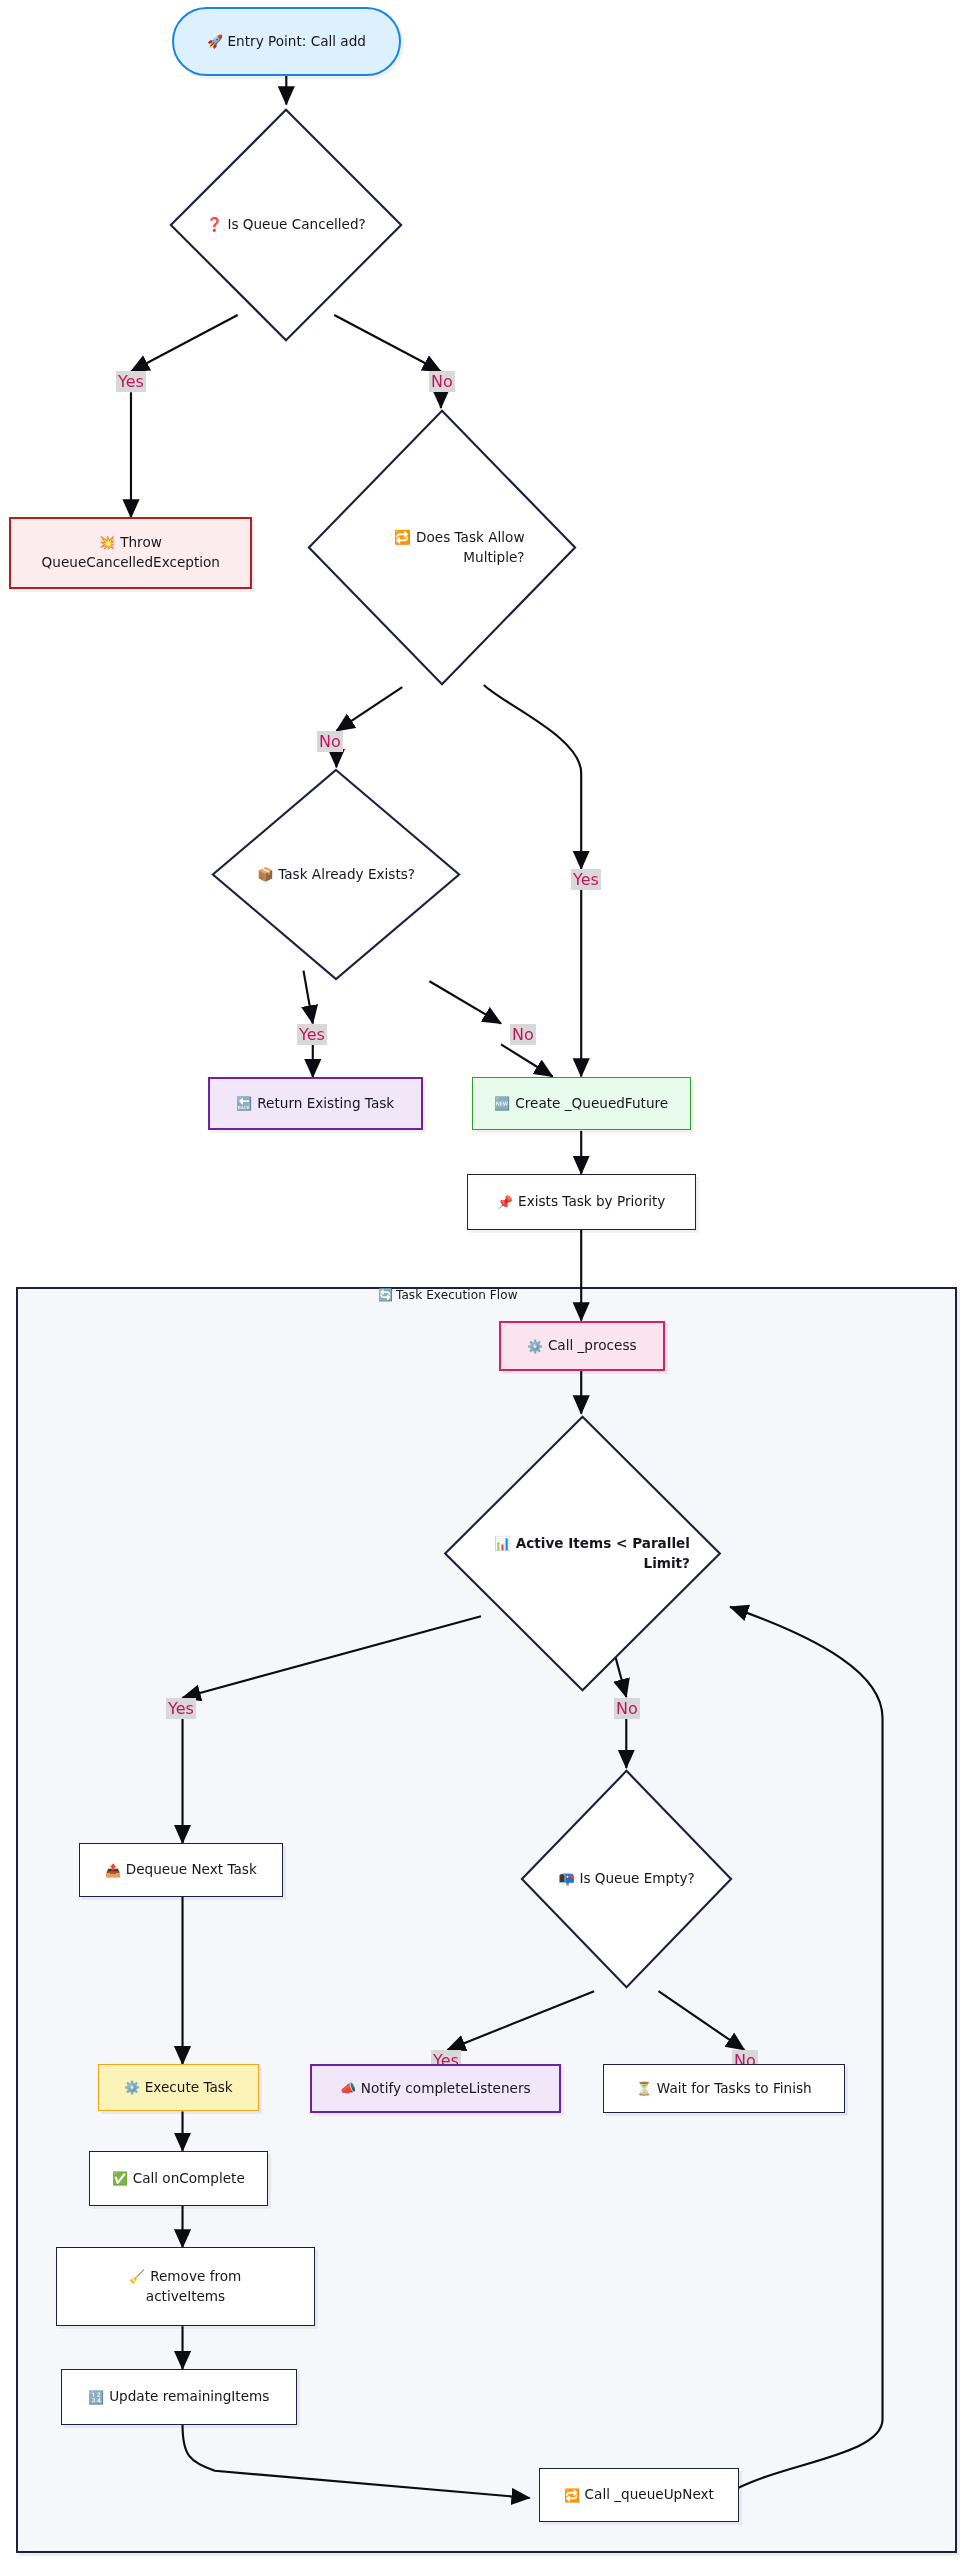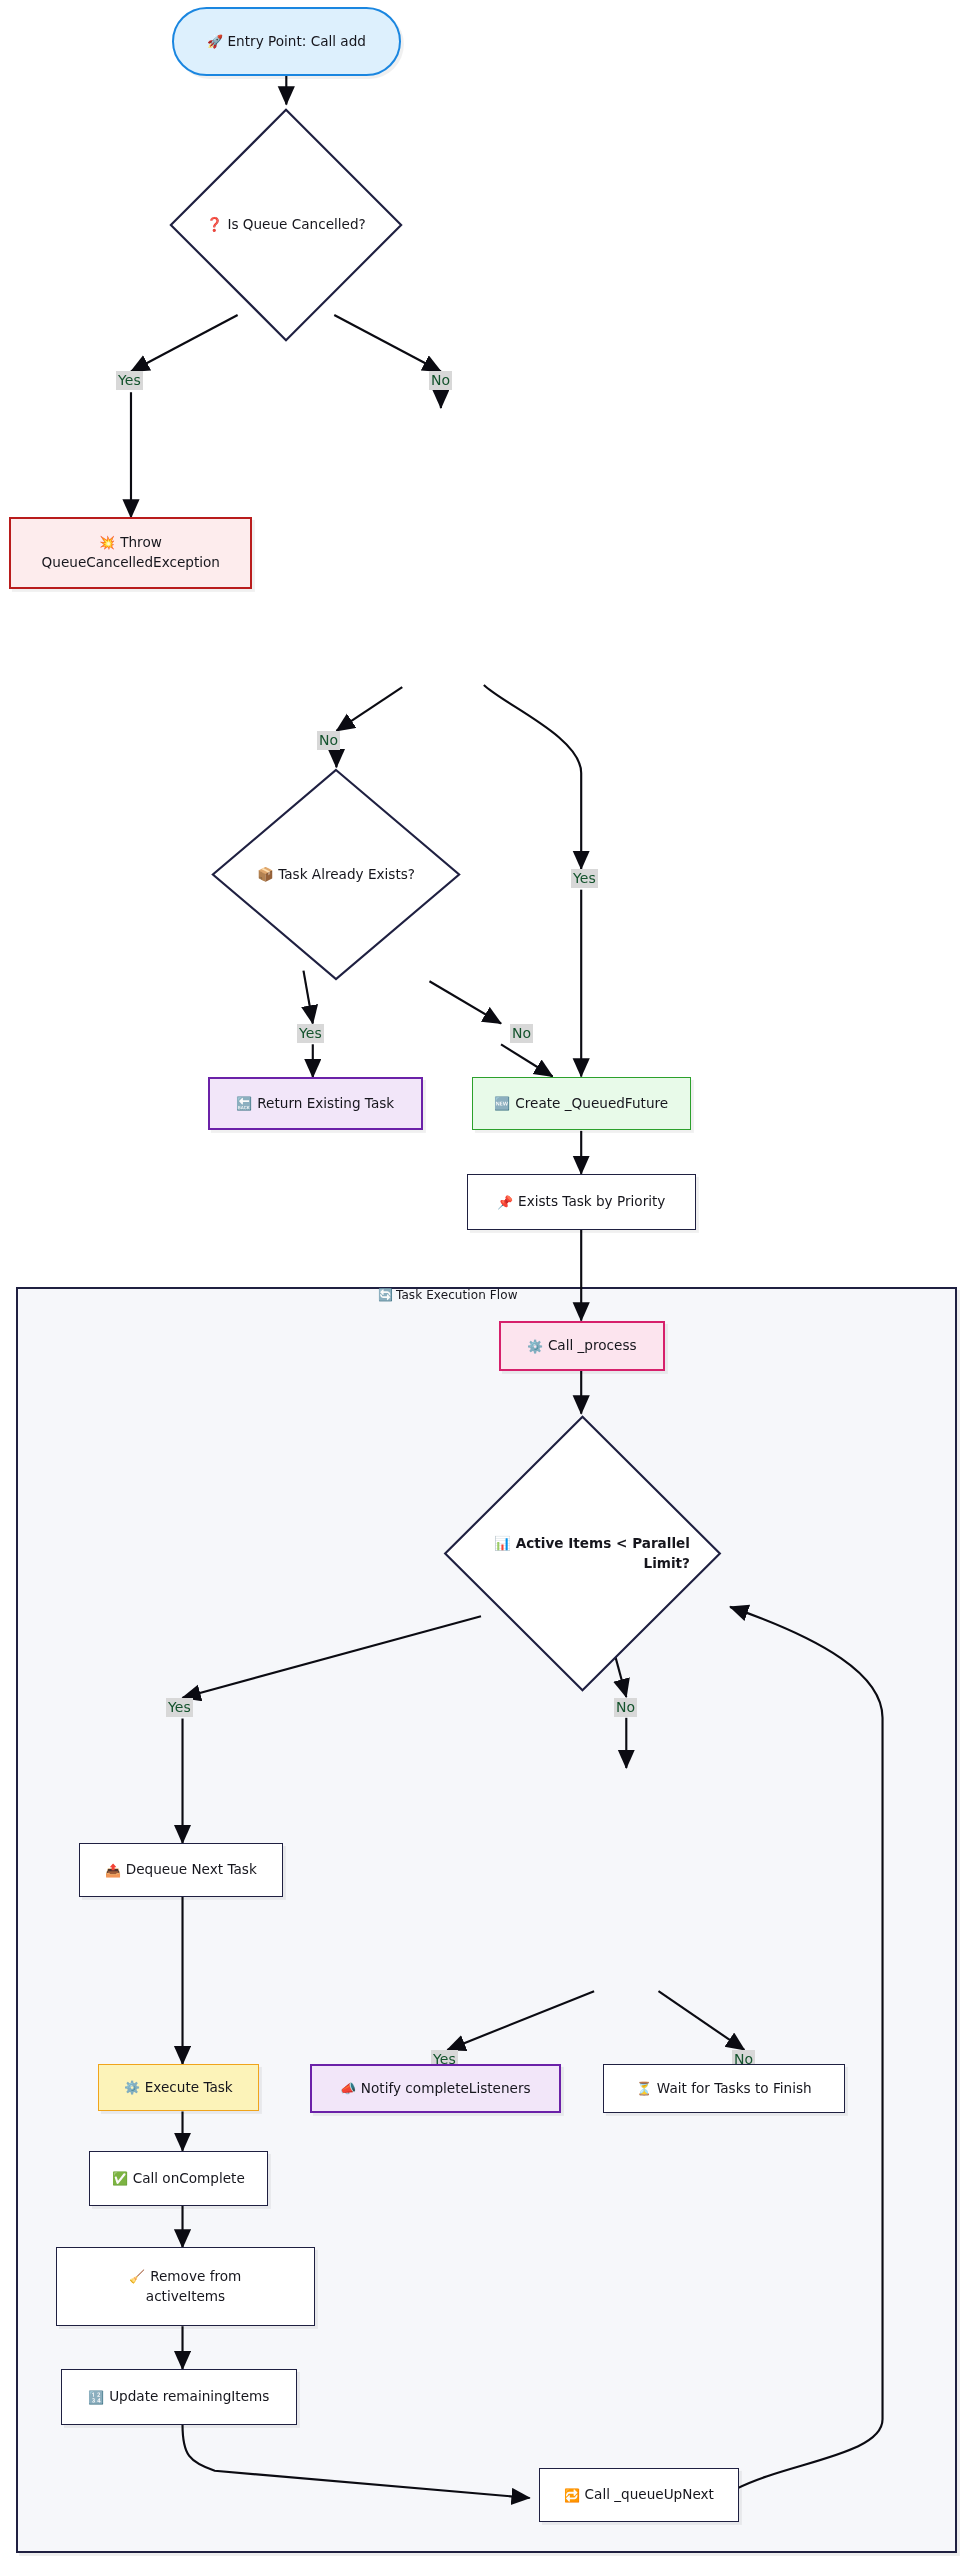--- a/index.html
+++ b/index.html
@@ -114,22 +114,22 @@
     line-height: 1.45;
     color: #16161d;
     text-align: right;
     white-space: nowrap;
   }
   .diamond .dlabel.wrap { white-space: normal; }
   .diamond .ic { margin-right: 4.3px; }
 
   .edge-label {
     position: absolute;
-    font-size: 14px;
-    color: #14532d;
+    font-size: 16px;
+    color: #be185d;
     background: #d8d8d8;
     padding: 0.7px 2.1px;
     line-height: 1.25;
     white-space: nowrap;
   }
 </style>
 </head>
 <body>
 
 <div id="stage">
@@ -216,20 +216,28 @@
   <div class="edge-label" style="left:116px;top:371px;">Yes</div>
   <div class="edge-label" style="left:429px;top:371px;">No</div>
 
   <div class="node err wrap" style="left:9.3px;top:517px;width:243px;height:72px;flex-direction:column;">
     <div>
       <span class="ic">💥</span><span>Throw</span>
     </div>
     <div>QueueCancelledException</div>
   </div>
 
+  <div class="diamond" style="left:306px;top:408px;width:272px;height:279px;">
+    <svg class="dshape" viewBox="0 0 380 390">
+      <polygon points="190,4 376,195 190,386 4,195" fill="#ffffff" stroke="#1f2041" stroke-width="3"></polygon>
+    </svg>
+    <div class="dlabel wrap" style="width:165px;">
+      <span class="ic">🔁</span><span>Does Task Allow</span><br><span>Multiple?</span>
+    </div>
+  </div>
 
   <div class="edge-label" style="left:317px;top:731px;">No</div>
   <div class="edge-label" style="left:571px;top:869px;">Yes</div>
 
   <div class="diamond" style="left:210px;top:767px;width:252px;height:215px;">
     <svg class="dshape" viewBox="0 0 352 300">
       <polygon points="176,4 348,150 176,296 4,150" fill="#ffffff" stroke="#1f2041" stroke-width="3"></polygon>
     </svg>
     <div class="dlabel">
       <span class="ic">📦</span><span>Task Already Exists?</span>
@@ -269,20 +277,28 @@
   </div>
 
   <div class="edge-label" style="left:166px;top:1698px;">Yes</div>
   <div class="edge-label" style="left:614px;top:1698px;">No</div>
 
   <div class="node" style="left:79px;top:1843px;width:204px;height:54px;">
     <span class="ic">📤</span>
     <span>Dequeue Next Task</span>
   </div>
 
+  <div class="diamond" style="left:519px;top:1768px;width:215px;height:222px;">
+    <svg class="dshape" viewBox="0 0 300 310">
+      <polygon points="150,4 296,155 150,306 4,155" fill="#ffffff" stroke="#1f2041" stroke-width="3"></polygon>
+    </svg>
+    <div class="dlabel">
+      <span class="ic">📭</span><span>Is Queue Empty?</span>
+    </div>
+  </div>
 
   <div class="edge-label" style="left:431px;top:2050px;">Yes</div>
   <div class="edge-label" style="left:732px;top:2050px;">No</div>
 
   <div class="node yellow" style="left:98px;top:2064px;width:161px;height:47px;">
     <span class="ic">⚙️</span>
     <span>Execute Task</span>
   </div>
 
   <div class="node purple" style="left:310px;top:2064px;width:251px;height:49px;">

